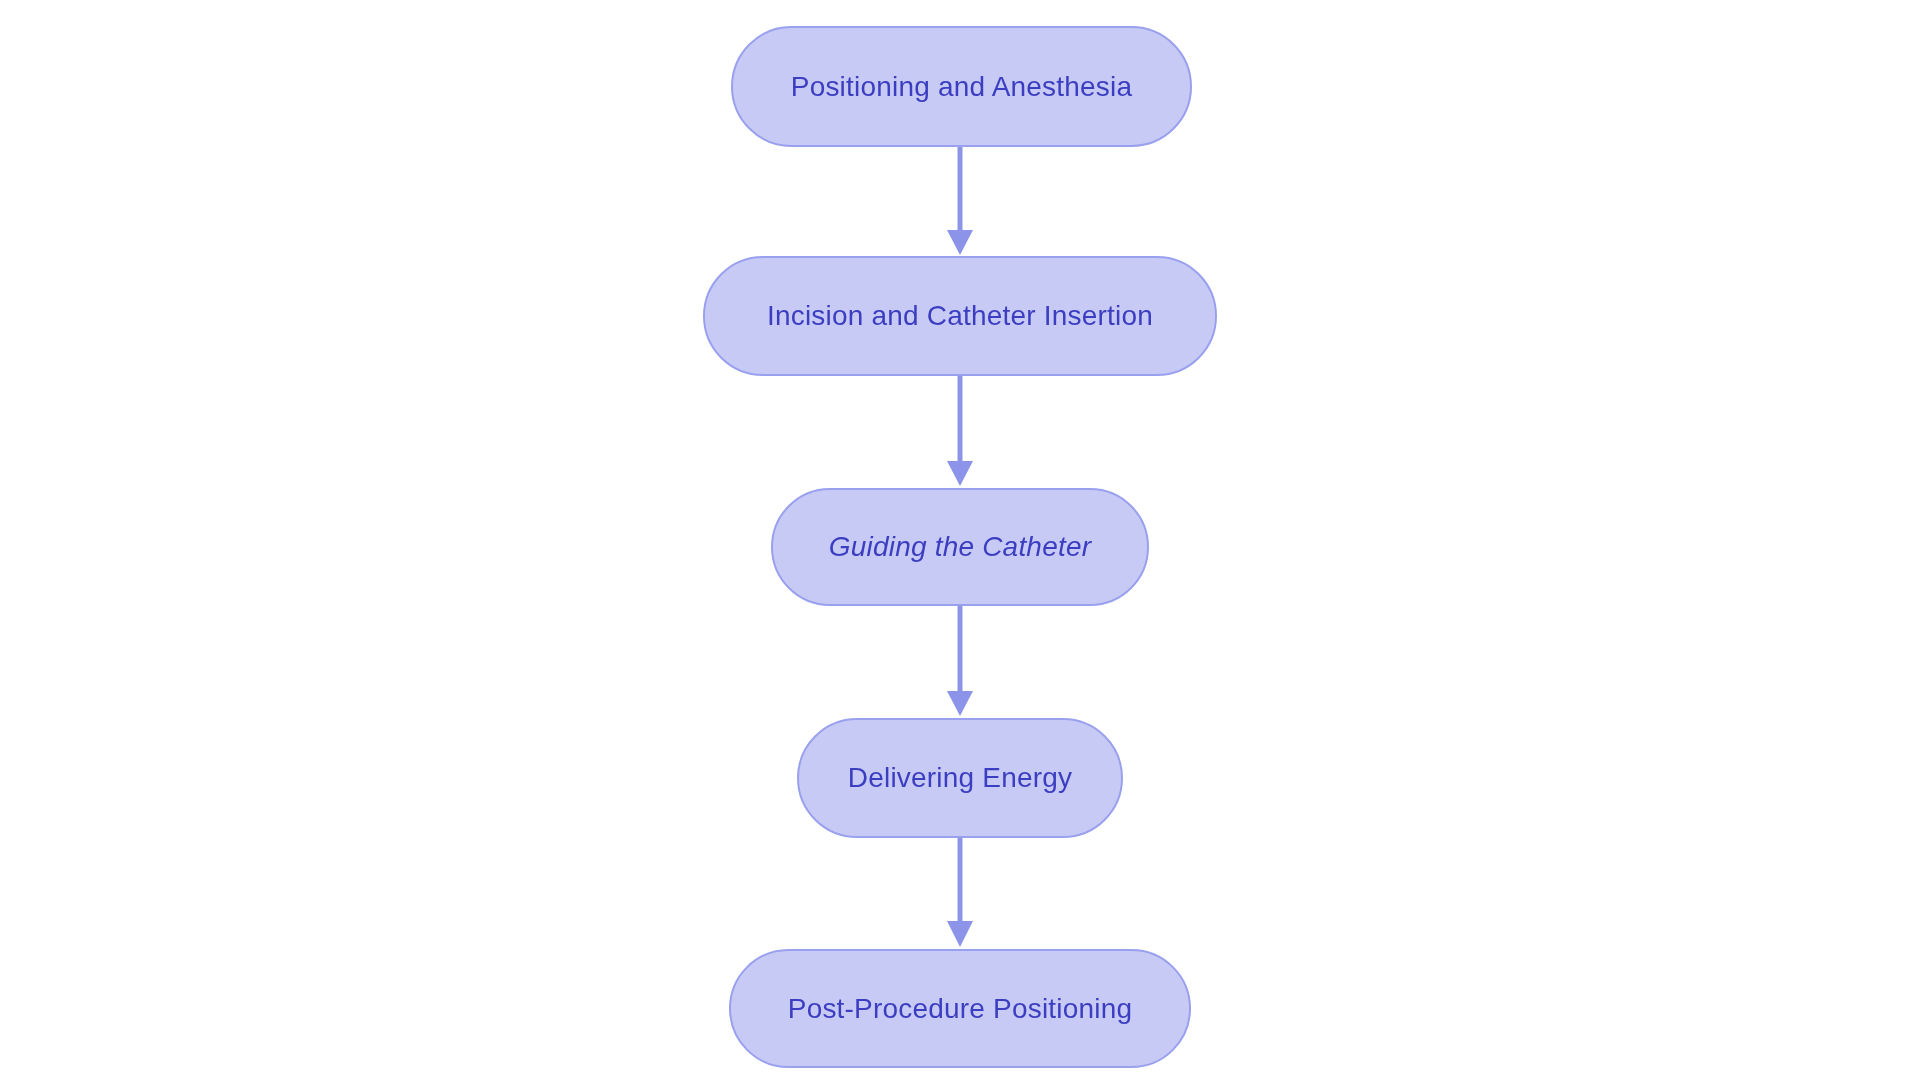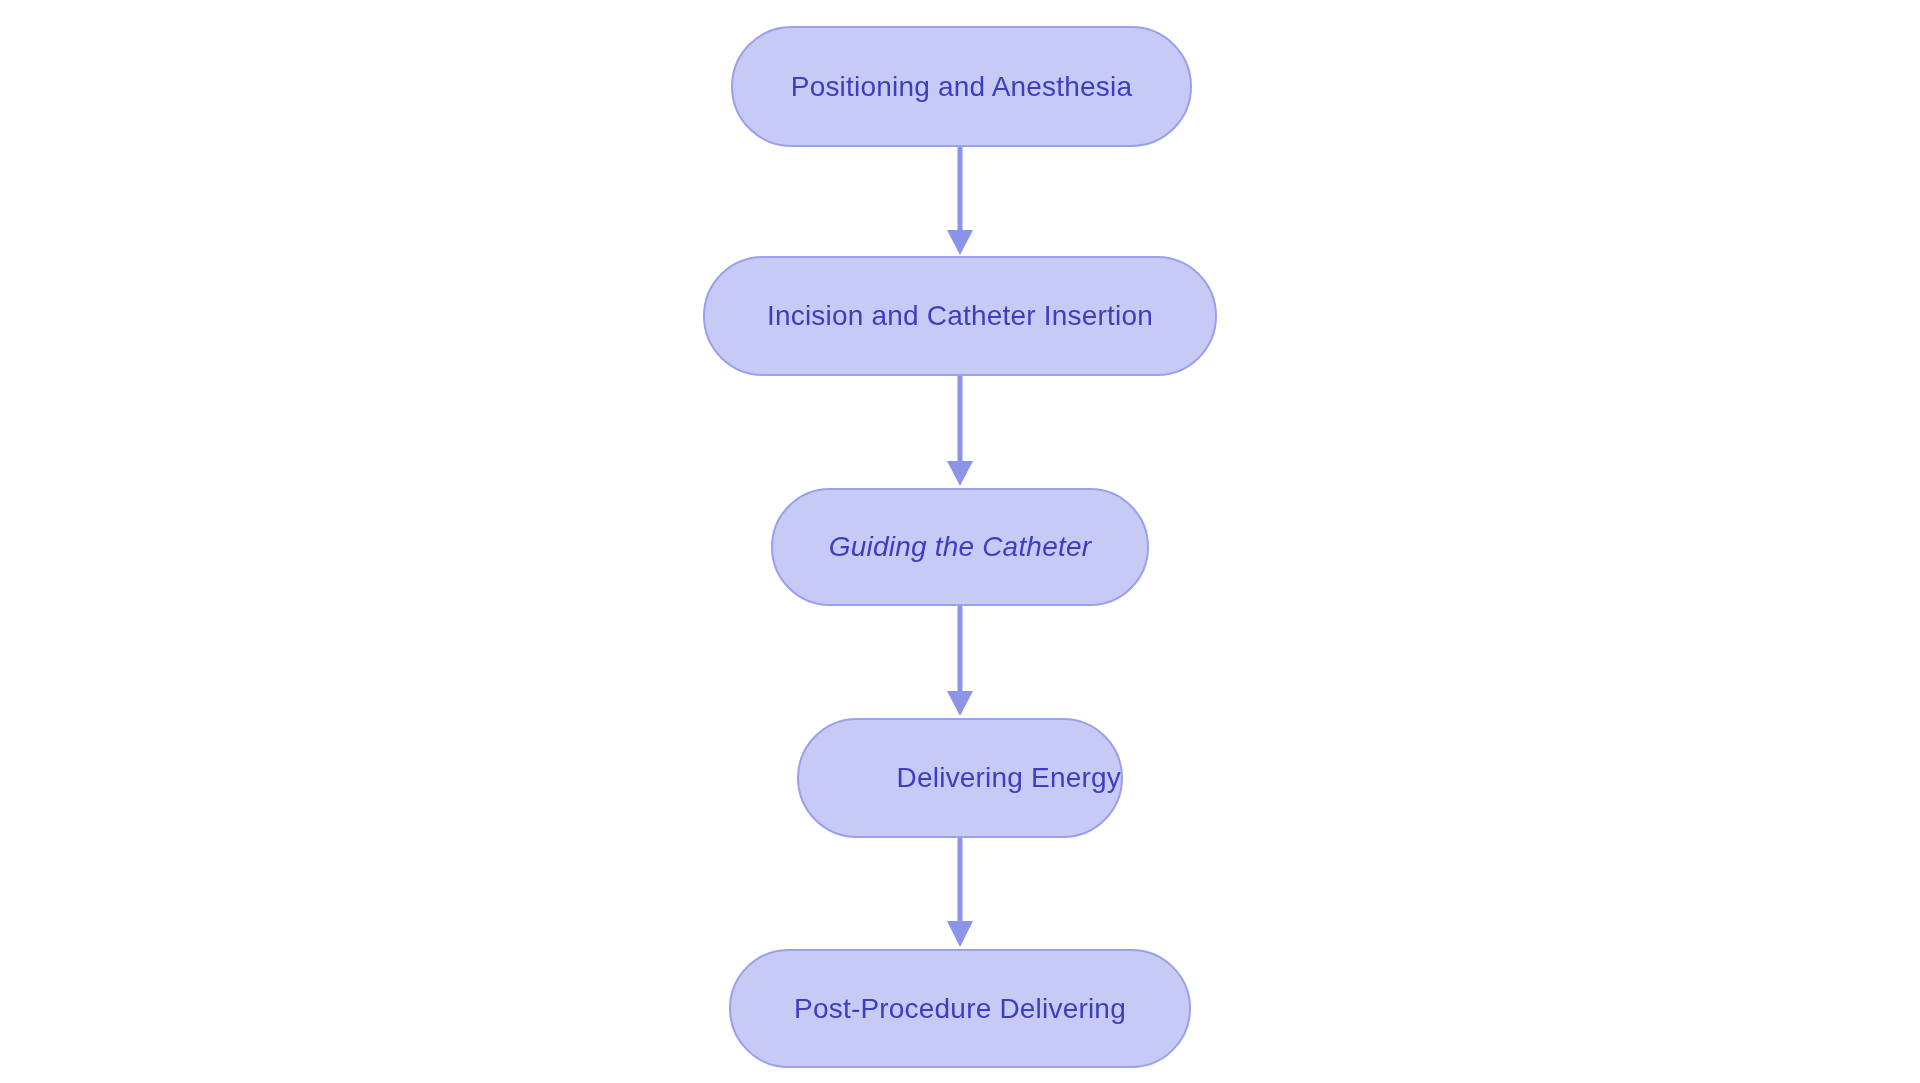--- a/index.html
+++ b/index.html
@@ -36,21 +36,21 @@
   .flow-node .node-label {
     color: var(--node-text);
     font-size: 28px;
     letter-spacing: 0.2px;
     white-space: nowrap;
     text-align: center;
   }
   .node-1 { left: 731px; top: 18px;  width: 461px; height: 121px; }
   .node-2 { left: 703px; top: 248px; width: 514px; height: 120px; }
   .node-3 { left: 771px; top: 480px; width: 378px; height: 118px; font-style: italic; }
-  .node-4 { left: 797px; top: 710px; width: 326px; height: 120px; justify-content: flex-end; }
+  .node-4 { left: 797px; top: 710px; width: 326px; height: 120px; }
   .node-5 { left: 729px; top: 941px; width: 462px; height: 119px; }
   svg.connectors {
     position: absolute;
     left: 0; top: 0;
     width: 1920px;
     height: 1083px;
     pointer-events: none;
   }
   svg.connectors line { stroke: var(--arrow); stroke-width: 5; }
   svg.connectors polygon { fill: var(--arrow); }
@@ -89,16 +89,16 @@
 
   <div class="flow-node node-3">
     <span class="node-label">Guiding the Catheter</span>
   </div>
 
   <div class="flow-node node-4">
     <span class="node-label">Delivering Energy</span>
   </div>
 
   <div class="flow-node node-5">
-    <span class="node-label">Post-Procedure Delivering</span>
+    <span class="node-label">Post-Procedure Positioning</span>
   </div>
 
 </div>
 
 </body></html>

